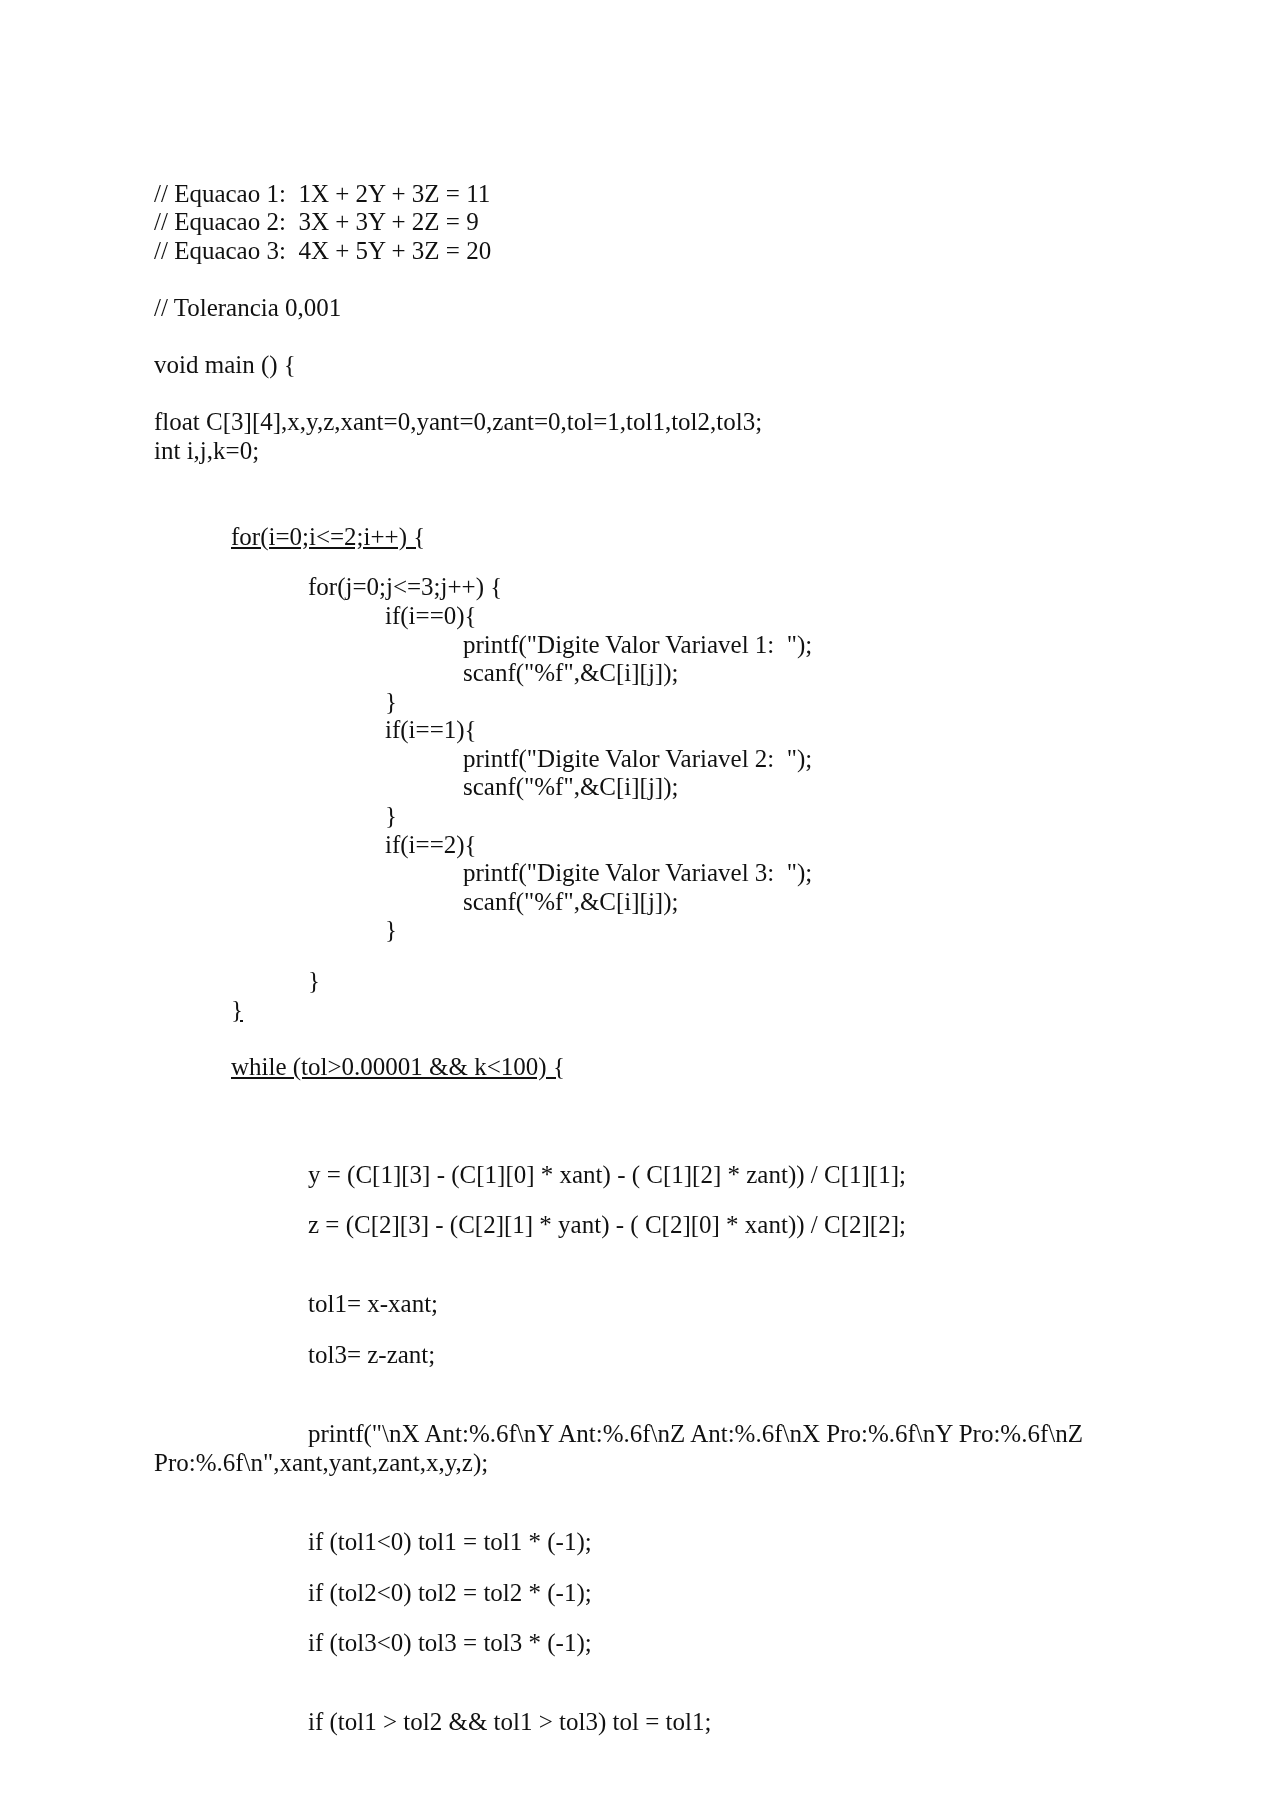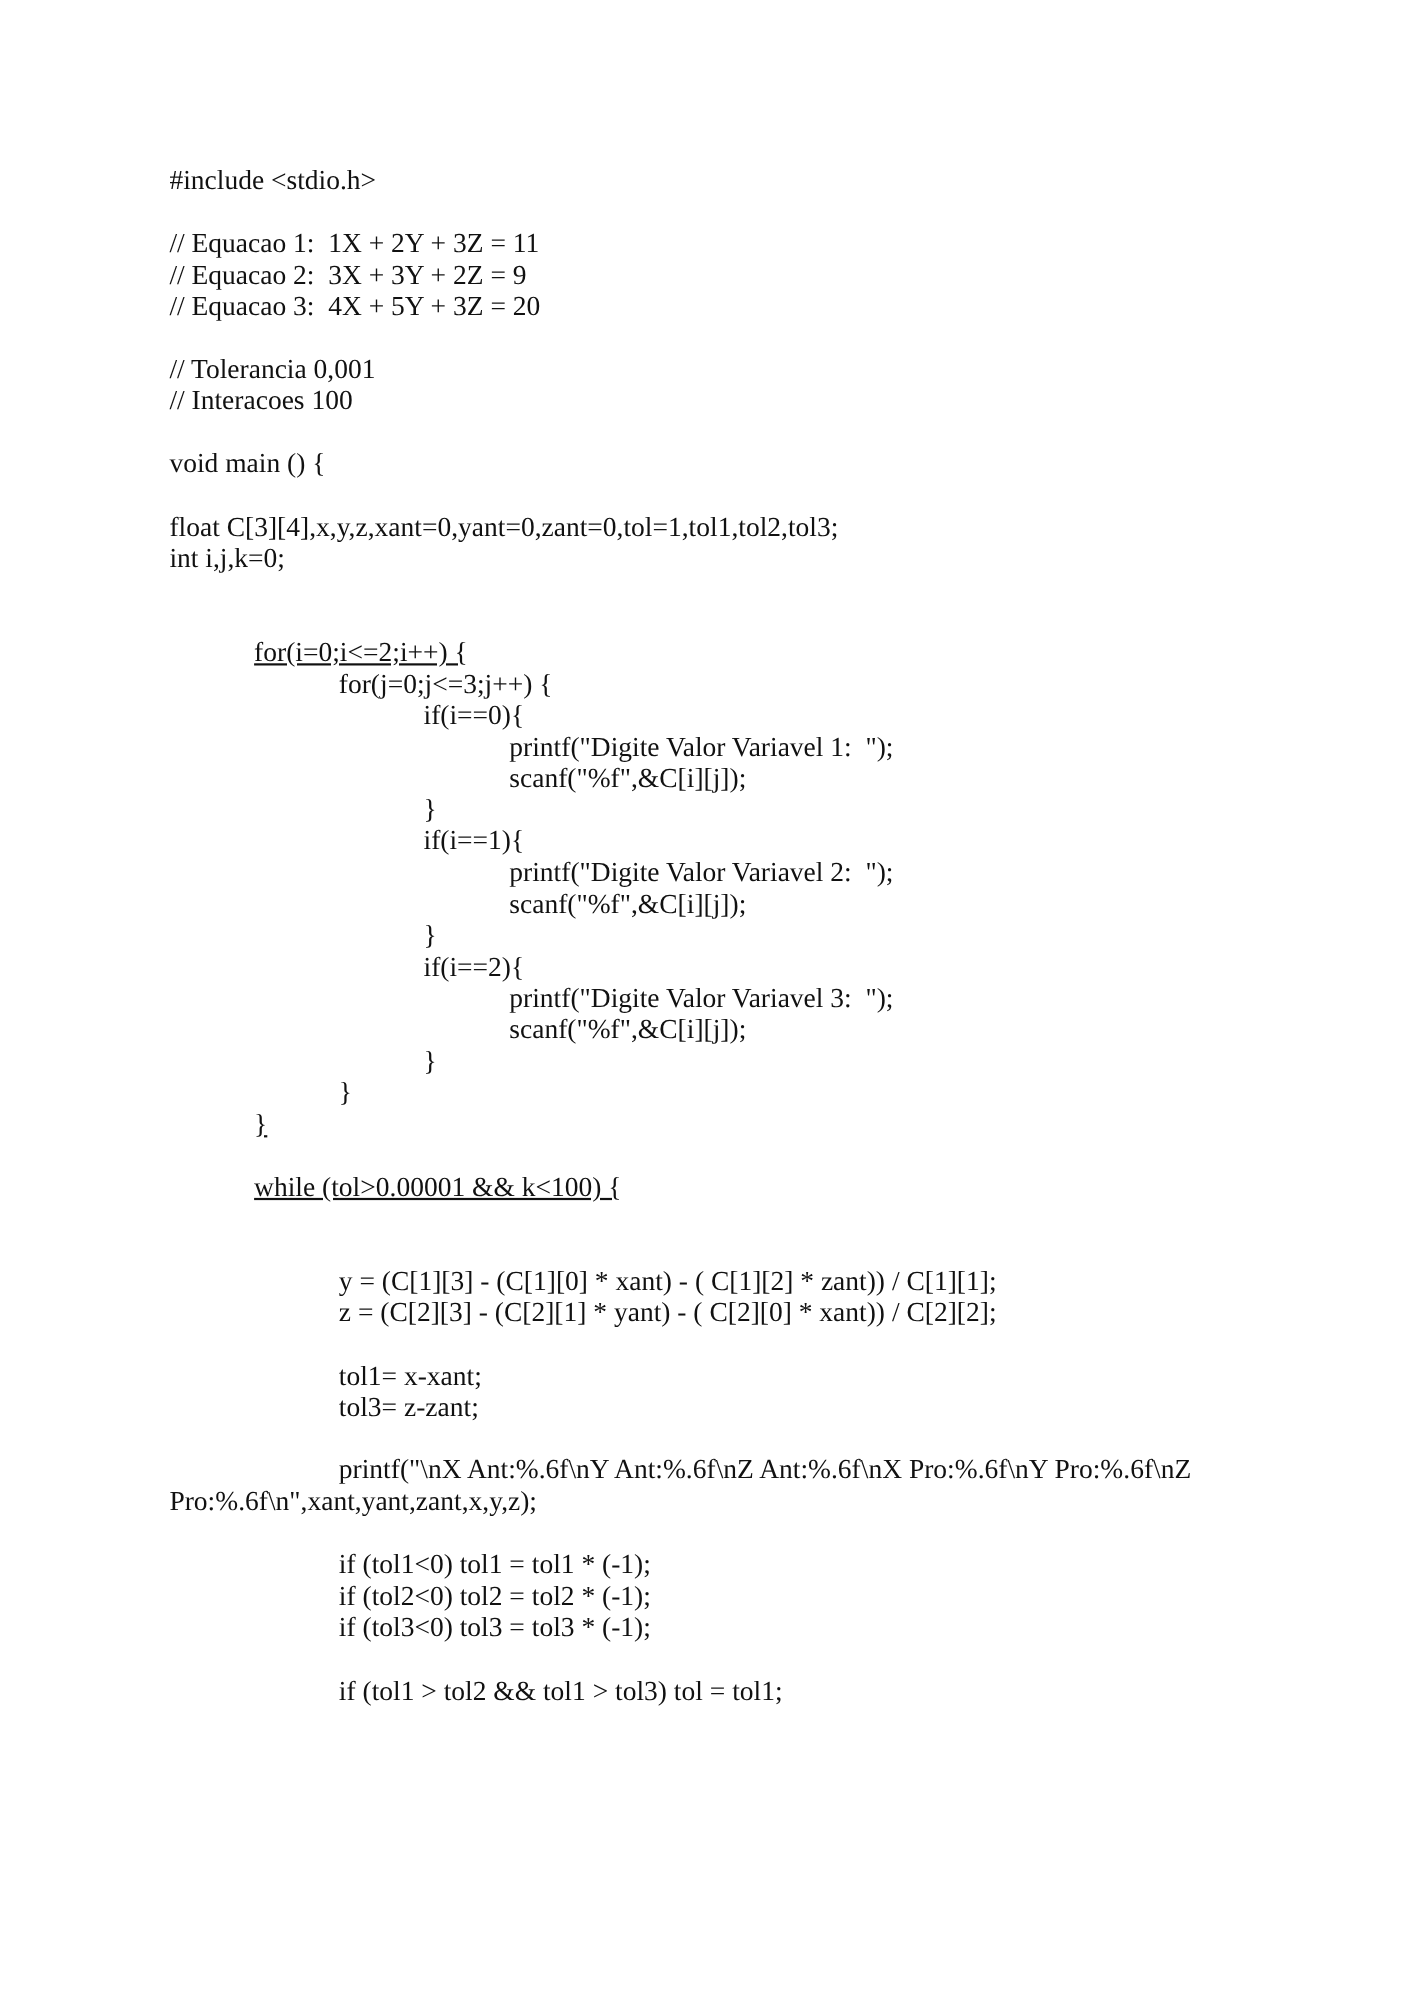--- a/index.html
+++ b/index.html
@@ -33,38 +33,36 @@
   }
   .line {
     height: 28.6px;
     white-space: pre;
   }
   .line.wrap {
     white-space: normal;
     height: auto;
   }
   .i1 { padding-left: 77px; text-decoration: underline; }
-  .i2 { padding-left: 154px; }
+  .i2 { padding-left: 154px; margin-top: 22px; }
   .i3 { padding-left: 231px; }
   .i4 { padding-left: 309px; }
   .wrap.i2 { text-indent: 154px; padding-left: 0; }
 </style>
 </head>
 <body>
 
 <div class="page">
   <div class="code" id="code">
-      <div class="line">#include &lt;stdio.h&gt;</div>
       <div class="line"></div>
       <div class="line">// Equacao 1:  1X + 2Y + 3Z = 11</div>
       <div class="line">// Equacao 2:  3X + 3Y + 2Z = 9</div>
       <div class="line">// Equacao 3:  4X + 5Y + 3Z = 20</div>
       <div class="line"></div>
       <div class="line">// Tolerancia 0,001</div>
-      <div class="line">// Interacoes 100</div>
       <div class="line"></div>
       <div class="line">void main () {</div>
       <div class="line"></div>
       <div class="line">float C[3][4],x,y,z,xant=0,yant=0,zant=0,tol=1,tol1,tol2,tol3;</div>
       <div class="line">int i,j,k=0;</div>
       <div class="line"></div>
       <div class="line"></div>
       <div class="line i1">for(i=0;i&lt;=2;i++) {</div>
       <div class="line i2">for(j=0;j&lt;=3;j++) {</div>
       <div class="line i3">if(i==0){</div>

